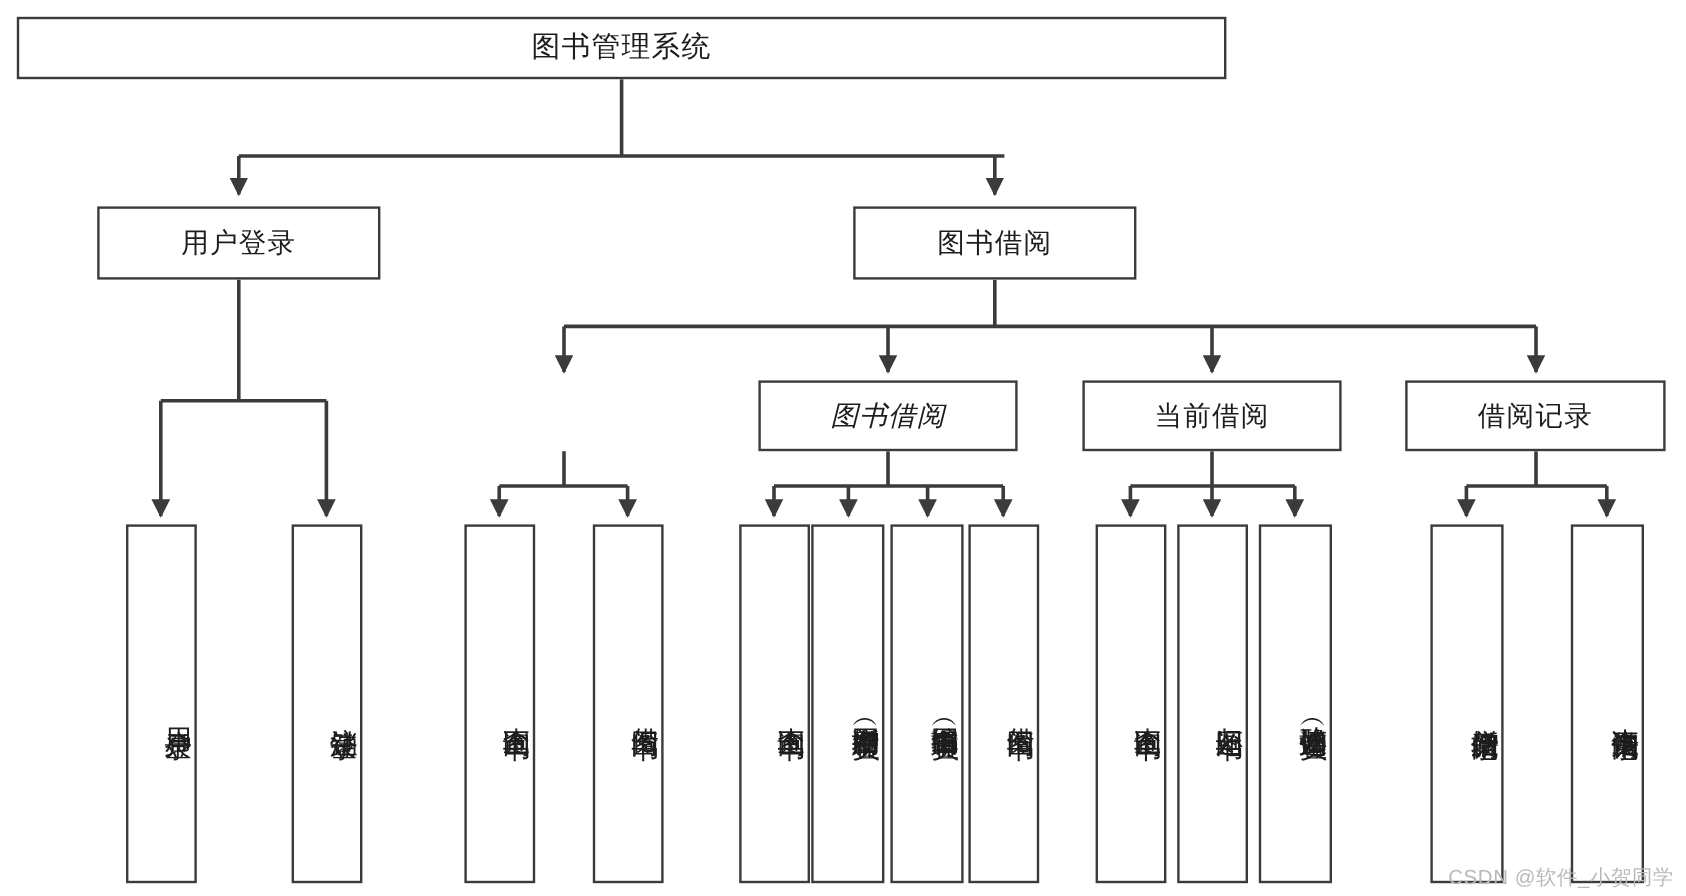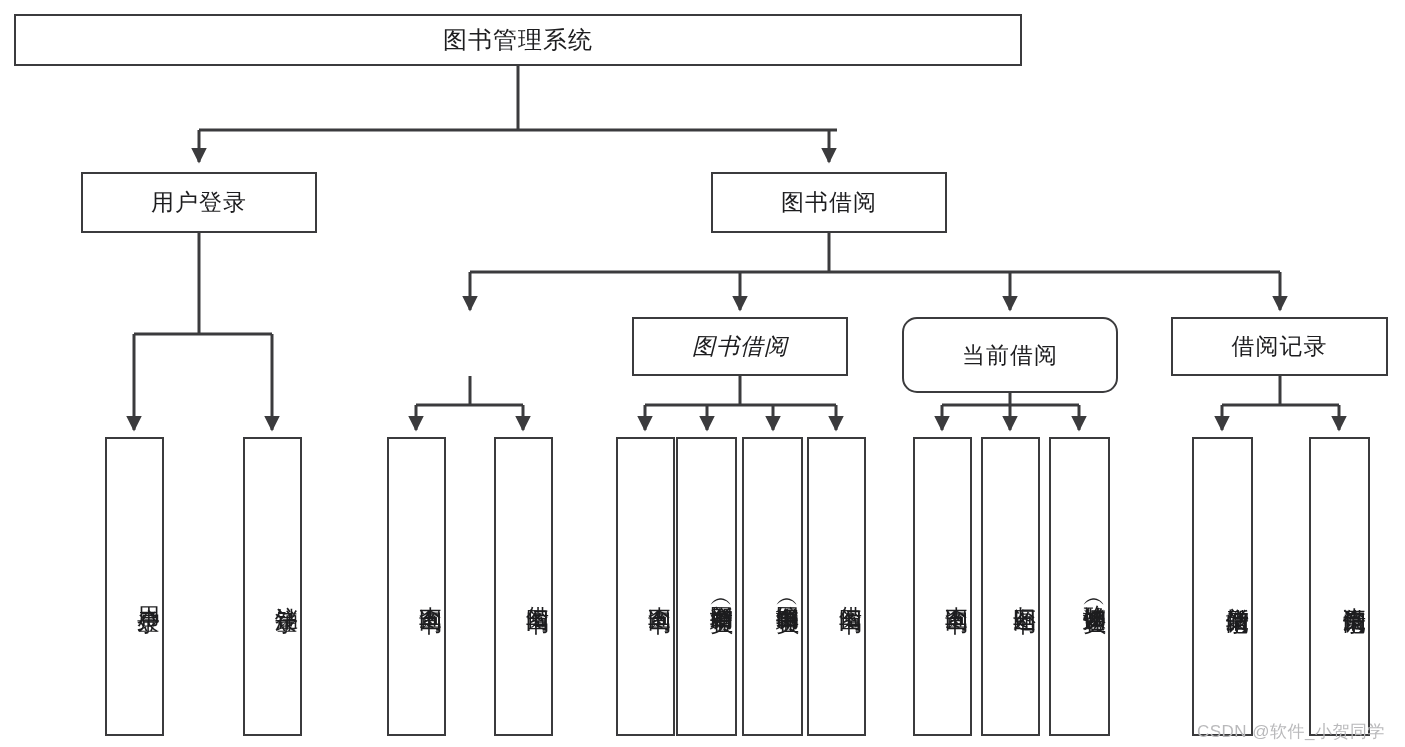--- a/index.html
+++ b/index.html
@@ -52,21 +52,21 @@
     padding-top: 10px;
   }
   .node.vert.long {
     letter-spacing: 1px;
   }
   #root-node {
     font-size: 24px;
   }
   #watermark {
     position: absolute;
-    right: 20px;
+    right: 10px;
     bottom: 4px;
     font-size: 17px;
     color: #b9b9bb;
     letter-spacing: 0.5px;
     white-space: nowrap;
     user-select: none;
   }
 </style>
 </head>
 <body>
@@ -125,21 +125,21 @@
 
   <div class="node horiz" id="root-node" style="left:14px; top:14px; width:1008px; height:52px;">图书管理系统</div>
 
   <div class="node horiz" style="left:81px; top:172px; width:236px; height:61px;">用户登录</div>
 
   <div class="node horiz" style="left:711px; top:172px; width:236px; height:61px;">图书借阅</div>
 
 
   <div class="node horiz" style="left:632px; top:317px; width:216px; height:59px;font-style:italic;">图书借阅</div>
 
-  <div class="node horiz" style="left:902px; top:317px; width:216px; height:76px;border-radius:15px;">当前借阅</div>
+  <div class="node horiz" style="left:902px; top:317px; width:216px; height:59px;">当前借阅</div>
 
   <div class="node horiz" style="left:1171px; top:317px; width:217px; height:59px;">借阅记录</div>
 
   <div class="node vert" style="left:105px; top:437px; width:59px; height:299px;">用户登录</div>
 
   <div class="node vert" style="left:243px; top:437px; width:59px; height:299px;">注销登录</div>
 
   <div class="node vert" style="left:387px; top:437px; width:59px; height:299px;">查询图书</div>
 
   <div class="node vert" style="left:494px; top:437px; width:59px; height:299px;">借阅图书</div>

